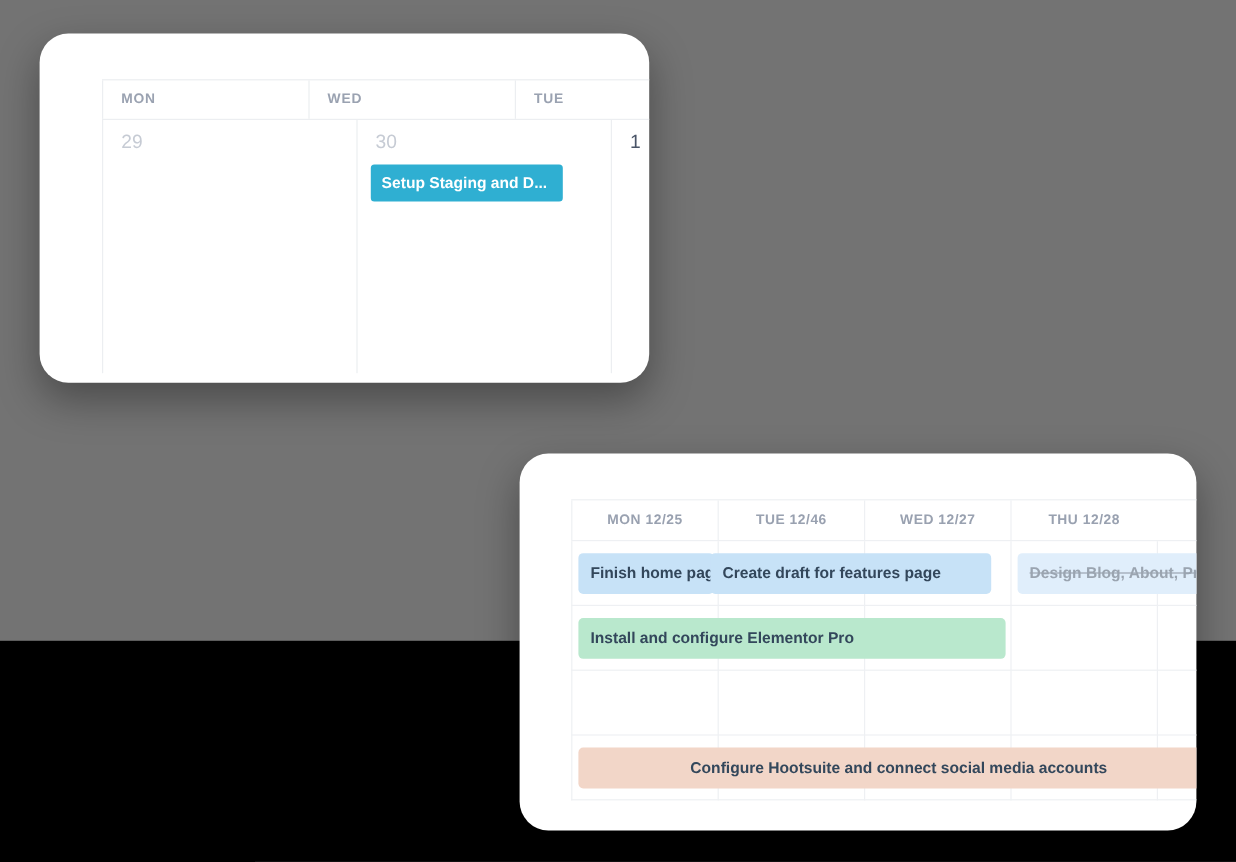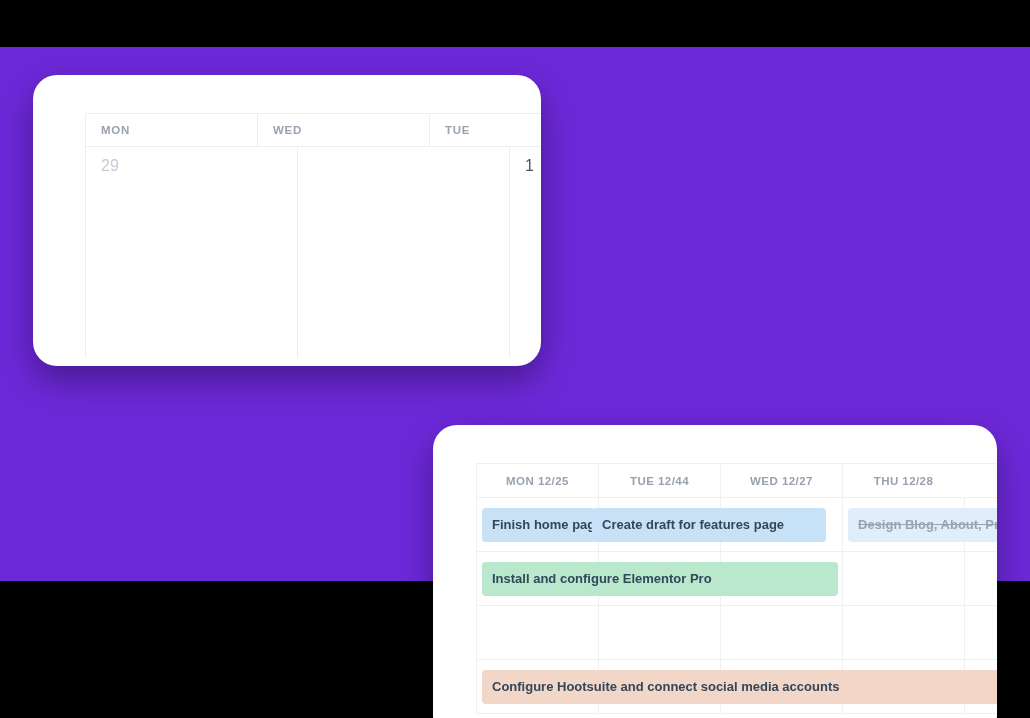--- a/index.html
+++ b/index.html
@@ -11,22 +11,21 @@
     background: #000000;
     overflow: hidden;
     font-family: "Liberation Sans", sans-serif;
     -webkit-font-smoothing: antialiased;
   }
 
   .stage {
     position: relative;
     width: 1030px;
     height: 534px;
-    background: #6d28d9;
-    margin-top: 47px;
+    background: #737373;
   }
 
   
   .card {
     position: absolute;
     background: #ffffff;
     border-radius: 24px;
     overflow: hidden;
     box-shadow: 0 14px 34px rgba(0,0,0,0.35);
   }
@@ -197,36 +196,38 @@
         <div class="hcell">TUE</div>
       </div>
 
       <div class="month-body">
 
         <div class="dcell">
           <div class="daynum">29</div>
         </div>
 
         <div class="dcell">
+          <div class="daynum">30</div>
+          <div class="chip-blue">Setup Staging and D...</div>
         </div>
 
         <div class="dcell">
           <div class="daynum current">1</div>
         </div>
 
       </div>
     </div>
   </div>
 
   <div class="card" id="card-bottom">
     <div class="week-grid">
 
       <div class="week-head">
         <div class="hcell">MON 12/25</div>
-        <div class="hcell">TUE 12/44</div>
+        <div class="hcell">TUE 12/46</div>
         <div class="hcell">WED 12/27</div>
         <div class="hcell">THU 12/28</div>
       </div>
 
       <div class="week-rows">
 
         <div class="week-colbg">
           <div class="col"></div>
           <div class="col"></div>
           <div class="col"></div>
@@ -240,19 +241,19 @@
         <div class="week-row" style="top:162px"></div>
 
         <div class="evt blue" style="left:6px;   top:10px;  width:113px;">Finish home pag...</div>
 
         <div class="evt blue" style="left:116px; top:10px;  width:234px;">Create draft for features page</div>
 
         <div class="evt done" style="left:372px; top:10px;  width:168px;">Design Blog, About, Pr</div>
 
         <div class="evt green" style="left:6px;   top:64px;  width:356px;">Install and configure Elementor Pro</div>
 
-        <div class="evt peach" style="left:6px;   top:172px; width:534px;">Configure Hootsuite and connect social media accounts</div>
+        <div class="evt peach" style="left:6px;   top:172px; width:534px;text-align:center;">Configure Hootsuite and connect social media accounts</div>
 
       </div>
     </div>
   </div>
 
 </div>
 
 </body></html>

